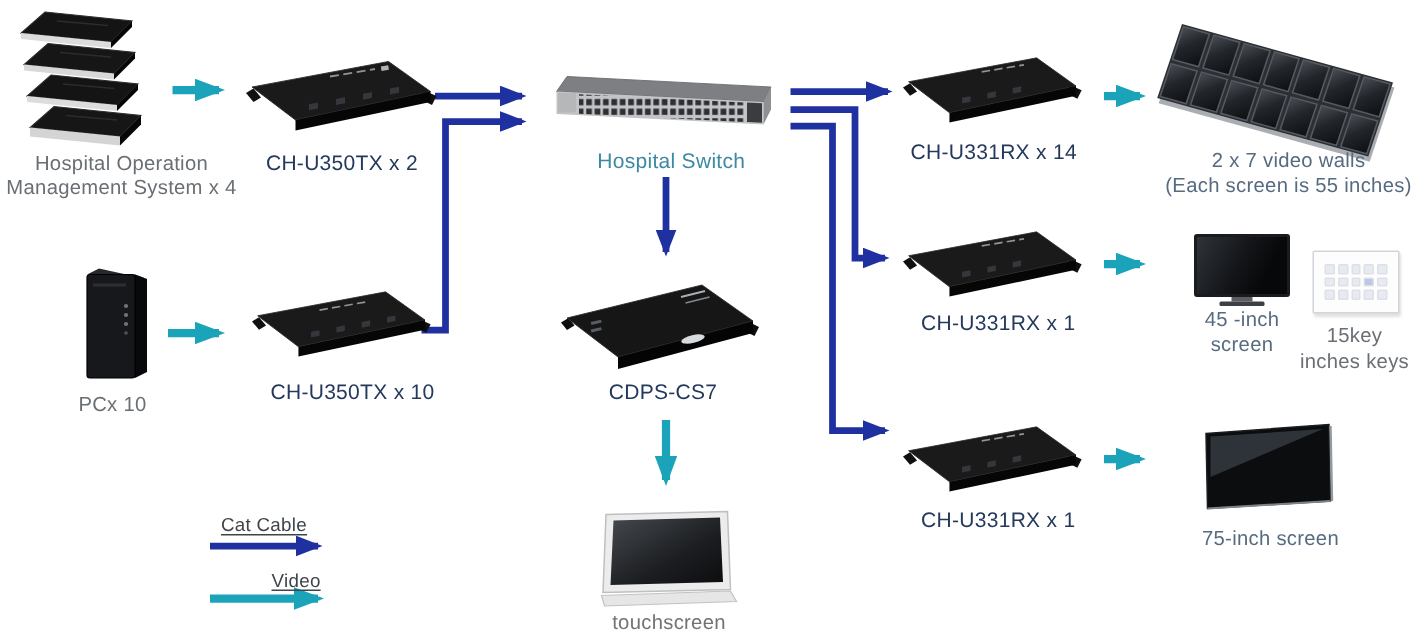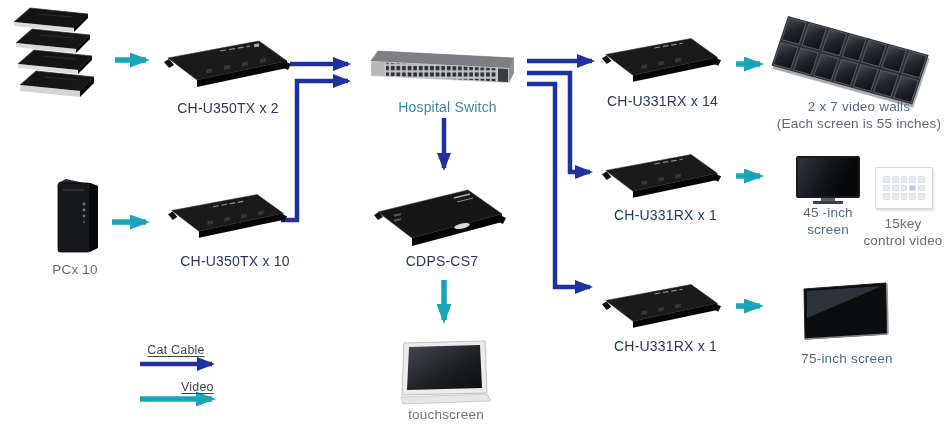--- a/index.html
+++ b/index.html
@@ -109,20 +109,22 @@
         </g>
         <g transform="translate(6,63)">
           <polygon points="18,2 76,8 62,22 2,16" fill="#161616" stroke="#2e2e2e" stroke-width="0.7"></polygon>
           <polygon points="2,16 62,22 62,28 2,22" fill="#d4d4d4"></polygon>
           <polygon points="62,22 76,8 76,14 62,28" fill="#060606"></polygon>
           <line x1="26" y1="8" x2="60" y2="11" stroke="#2c2c2c" stroke-width="1"></line>
         </g>
       </g>
     </svg>
   </div>
+  <div class="lbl lbl-gray" style="left:2px;top:101px;width:158px;">Hospital Operation
+Management System x 4</div>
 
   <div class="abs" style="left:162px;top:34px;">
     <svg width="132" height="64" viewBox="0 0 132 64">
       <polygon points="2,28 7,25 12,31 7,34" fill="#101010"></polygon>
       <polygon points="120,26 129,30 126,36 120,33" fill="#101010"></polygon>
       <polygon points="6,24 97,7 125,27 35,46" fill="#1a1a1a" stroke="#2f2f2f" stroke-width="0.6"></polygon>
       <polygon points="35,46 125,27 125,34 35,53" fill="#060606"></polygon>
       <line x1="58" y1="17" x2="88" y2="12" stroke="#8f959b" stroke-width="1.2" stroke-dasharray="6 3"></line>
       <rect x="92" y="10" width="5" height="3" fill="#aeb4ba" transform="rotate(-10 94 11)"></rect>
       <rect x="44" y="44" width="6" height="4" fill="#34383c" transform="skewY(-11)"></rect>
@@ -264,21 +266,21 @@
         <i class="hl"></i>
         <i></i>
       <i></i>
         <i></i>
         <i></i>
         <i></i>
         <i></i>
     </div>
   </div>
   <div class="lbl lbl-gray" style="left:856px;top:215px;width:94px;line-height:17px;">15key
-control video</div>
+inches keys</div>
 
   <div class="abs" style="left:600px;top:278px;">
     <svg width="124" height="60" viewBox="0 0 132 64">
       <polygon points="2,28 7,25 12,31 7,34" fill="#101010"></polygon>
       <polygon points="120,26 129,30 126,36 120,33" fill="#101010"></polygon>
       <polygon points="6,24 97,7 125,27 35,46" fill="#1a1a1a" stroke="#2f2f2f" stroke-width="0.6"></polygon>
       <polygon points="35,46 125,27 125,34 35,53" fill="#060606"></polygon>
       <line x1="58" y1="17" x2="88" y2="12" stroke="#8f959b" stroke-width="1.2" stroke-dasharray="6 3"></line>
       <rect x="44" y="44" width="6" height="4" fill="#34383c" transform="skewY(-11)"></rect>
       <rect x="62" y="44" width="6" height="4" fill="#34383c" transform="skewY(-11)"></rect>

